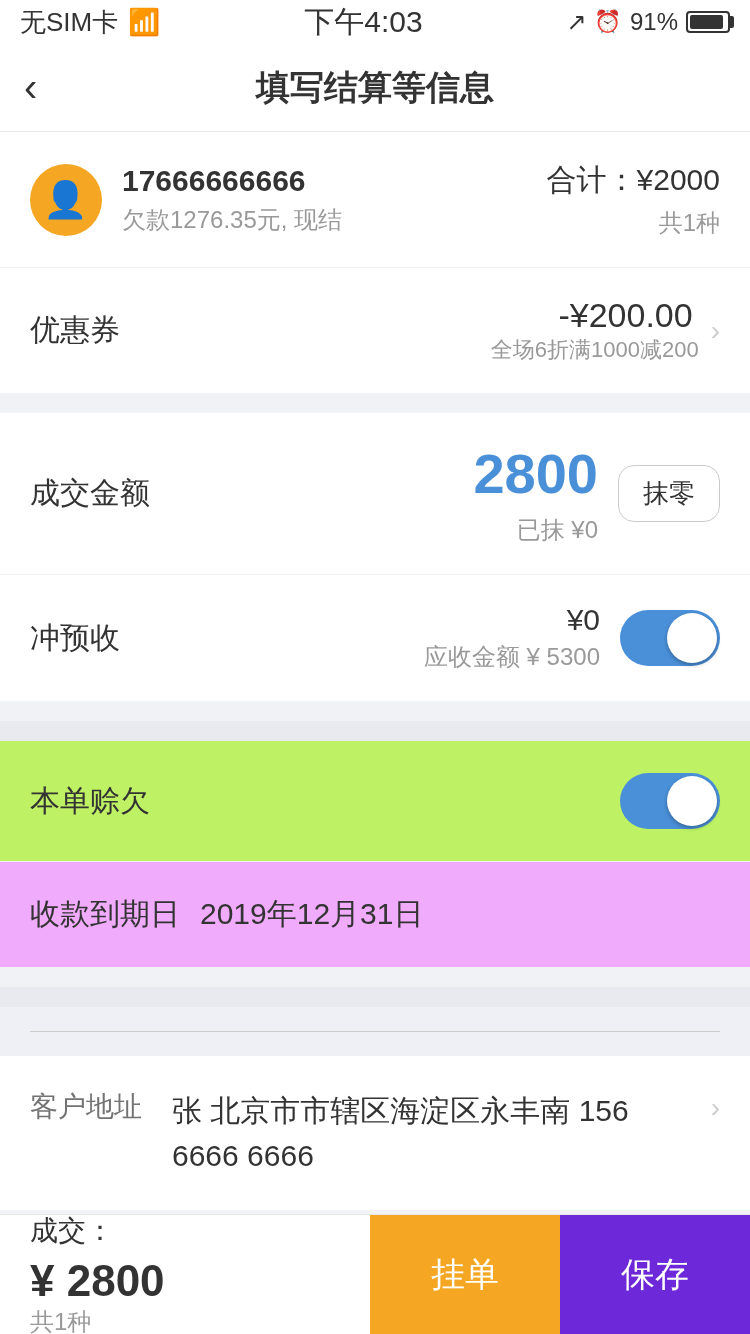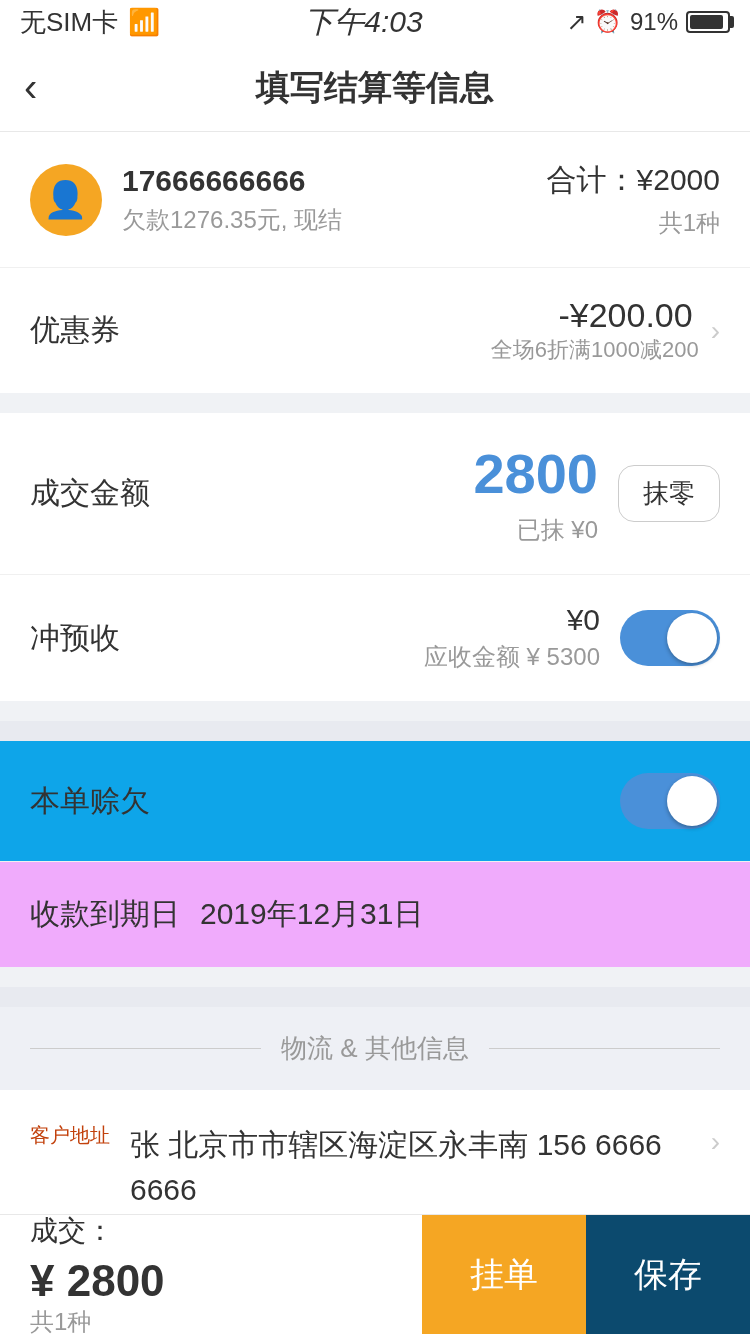--- a/index.html
+++ b/index.html
@@ -138,21 +138,21 @@
     .prereceive-label { font-size: 30px; color: #333; }
     .prereceive-right { display: flex; align-items: center; gap: 20px; }
     .prereceive-amounts { text-align: right; }
     .prereceive-amount { font-size: 30px; color: #333; }
     .prereceive-sub { font-size: 24px; color: #999; margin-top: 4px; }
 
     
     .debt-row {
       display: flex; align-items: center; justify-content: space-between;
       padding: 32px 30px;
-      background: #0ea5e9;
+      background: #bef264;
     }
     .debt-label { font-size: 30px; color: #333; }
 
     
     .due-row {
       display: flex; align-items: center;
       padding: 32px 30px;
       background: #f0abfc;
       border-top: 1px solid #f0f0f0;
     }
@@ -176,21 +176,21 @@
     .logistics-title {
       font-size: 26px; color: #999; padding: 0 20px;
     }
 
     
     .address-row {
       display: flex; align-items: flex-start; justify-content: space-between;
       padding: 32px 30px;
       background: #fff;
     }
-    .address-key { font-size: 20px; color: #c2410c; flex-shrink: 0; margin-right: 20px; }
+    .address-key { font-size: 28px; color: #737373; flex-shrink: 0; margin-right: 30px; }
     .address-value { font-size: 30px; color: #333; flex: 1; line-height: 1.5; }
     .address-chevron { font-size: 28px; color: #ccc; margin-left: 10px; flex-shrink: 0; padding-top: 4px; }
 
     
     .content-spacer { height: 200px; background: #f0f2f5; }
 
     
     .footer {
       position: fixed;
       bottom: 0; left: 0; width: 750px;
@@ -199,38 +199,38 @@
       display: flex;
       align-items: center;
       border-top: 1px solid #e8e8e8;
     }
     .footer-info {
       flex: 1;
       padding: 0 30px;
     }
     .footer-btn {
       height: 120px;
-      width: 164px;
+      width: 190px;
       display: flex; align-items: center; justify-content: center;
       font-size: 34px; color: #fff; font-weight: 500;
       cursor: pointer;
       border: none; outline: none;
     }
     .footer-btn-hang { background: #f5a623; }
-    .footer-btn-save { background: #0c4a6e; }
+    .footer-btn-save { background: #6d28d9; }
   </style>
 </head>
 <body>
 
 <div class="status-bar">
   <div class="status-left">
     <span>无SIM卡</span>
     <span>📶</span>
   </div>
-  <div style="font-size:30px;font-weight:500;font-style:italic;">下午4:03</div>
+  <div style="font-size:30px;font-weight:500;">下午4:03</div>
   <div class="status-right">
     <span style="font-size:24px;">↗</span>
     <span style="font-size:22px;">⏰</span>
     <span style="font-size:24px;">91%</span>
     <div class="battery-bar">
       <div class="battery-fill"></div>
     </div>
   </div>
 </div>
 
@@ -306,21 +306,20 @@
   <div class="due-row">
     <span class="due-label">收款到期日</span>
     <span class="due-date">2019年12月31日</span>
   </div>
 </div>
 
 <div class="divider-section"></div>
 
 <div class="logistics-header">
   <div class="logistics-line"></div>
-  <span class="logistics-title">物流 &amp; 其他信息</span>
   <div class="logistics-line"></div>
 </div>
 
 <div class="address-row">
   <span class="address-key">客户地址</span>
   <span class="address-value">张 北京市市辖区海淀区永丰南 156 6666 6666</span>
   <span class="address-chevron">›</span>
 </div>
 
 <div class="content-spacer"></div>

